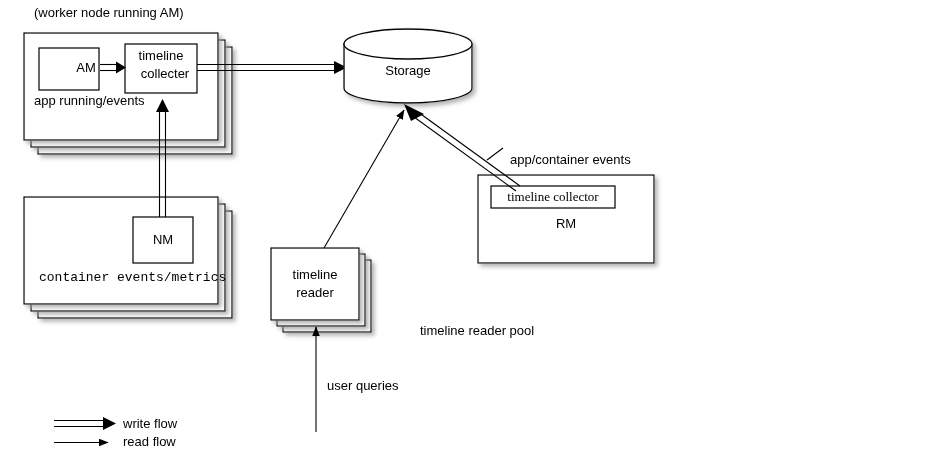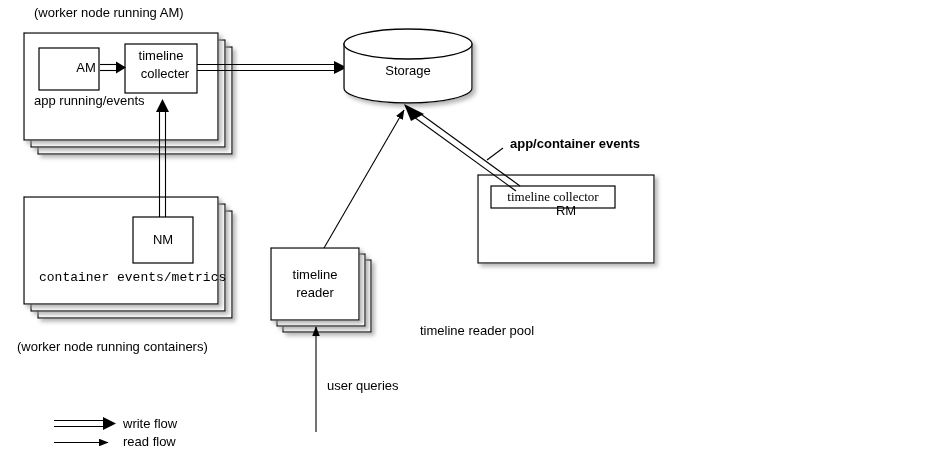--- a/index.html
+++ b/index.html
@@ -127,29 +127,28 @@
 
   <div class="lbl center" style="left:125px; top:48px; width:72px;">timeline</div>
   <div class="lbl center" style="left:125px; top:66px; width:80px;">collecter</div>
 
   <div class="lbl" style="left:34px; top:93px;">app running/events</div>
 
   <div class="lbl center" style="left:133px; top:232px; width:60px;">NM</div>
 
   <div class="lbl" style="left:39px; top:270px;font-family:Liberation Mono, monospace;">container events/metrics</div>
 
-  <div class="lbl" style="left:17px; top:339px;">(worker node running containers)</div>
 
   <div class="lbl center" style="left:344px; top:63px; width:128px;">Storage</div>
 
-  <div class="lbl" style="left:510px; top:136px;font-weight:bold;">app/container events</div>
+  <div class="lbl" style="left:510px; top:152px;">app/container events</div>
 
   <div class="lbl center" style="left:491px; top:189px; width:124px;font-family:Liberation Serif, serif;">timeline collector</div>
 
-  <div class="lbl center" style="left:478px; top:203px; width:176px;">RM</div>
+  <div class="lbl center" style="left:478px; top:216px; width:176px;">RM</div>
 
   <div class="lbl center" style="left:271px; top:267px; width:88px;">timeline</div>
   <div class="lbl center" style="left:271px; top:285px; width:88px;">reader</div>
 
   <div class="lbl" style="left:391px; top:323px;margin-left:29px;">timeline reader pool</div>
 
   <div class="lbl" style="left:327px; top:378px;">user queries</div>
 
   <div class="lbl" style="left:123px; top:416px;">write flow</div>
   <div class="lbl" style="left:123px; top:434px;">read flow</div>

